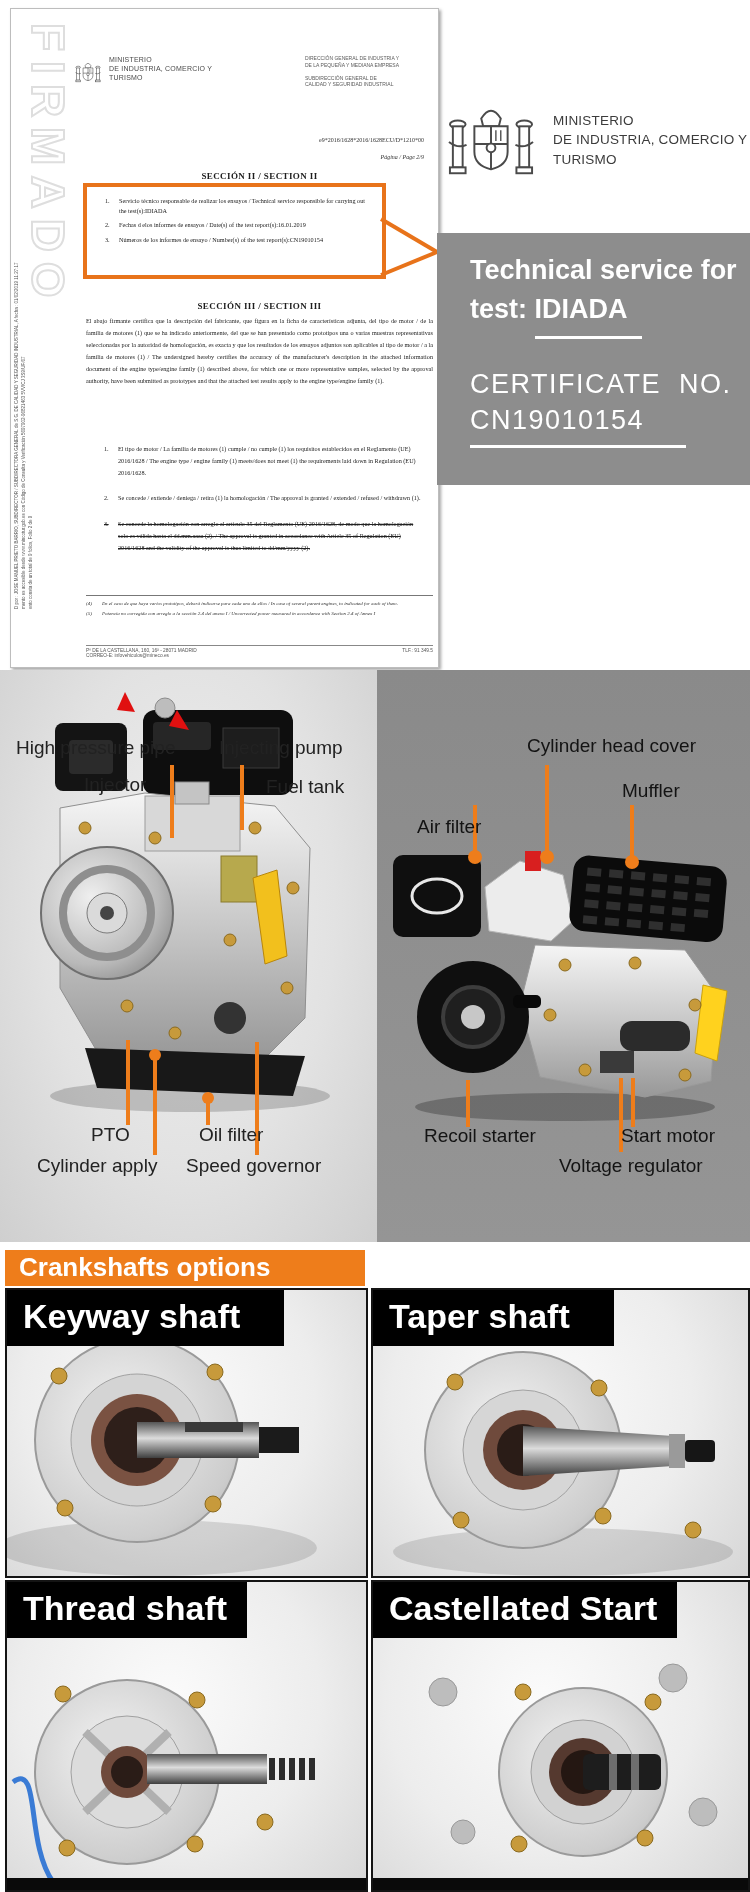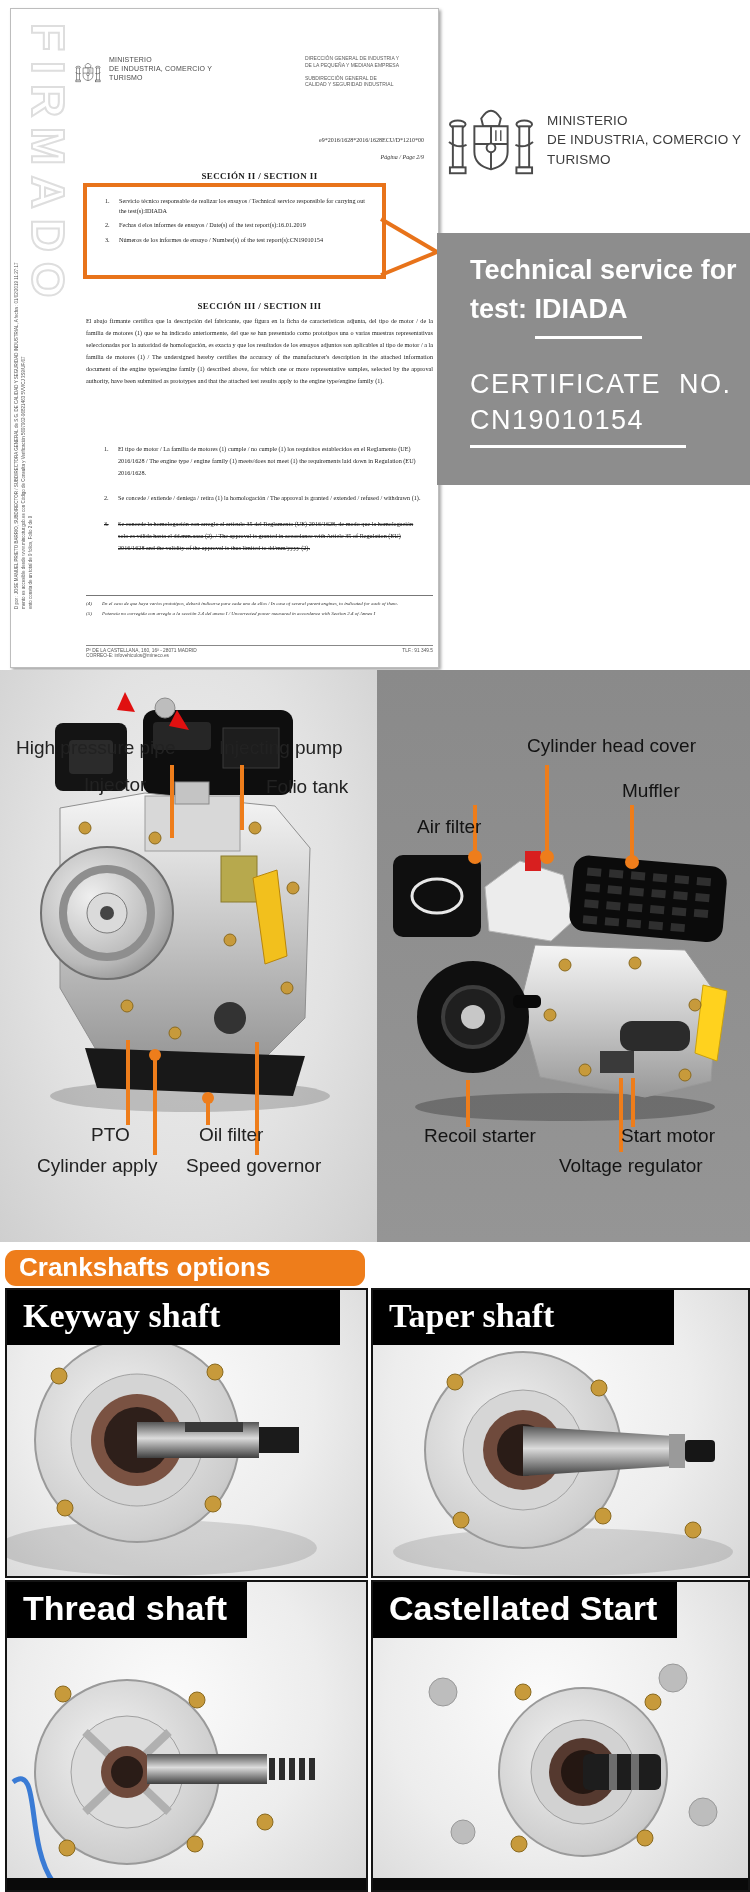--- a/index.html
+++ b/index.html
@@ -40,21 +40,21 @@
   .strike .t, .strike .n{text-decoration:line-through;text-decoration-thickness:.5px;}
   .footnotes{position:absolute;left:75px;top:586px;width:347px;border-top:1px solid #777;padding-top:4px;}
   .fn{display:flex;font-size:5px;line-height:1.5;font-style:italic;color:#333;margin-bottom:2px;}
   .fn .n{flex:0 0 16px;}
   .doc-footer{position:absolute;left:75px;top:636px;width:347px;border-top:1px solid #888;
       padding-top:2px;font-family:"Liberation Sans",sans-serif;font-size:4.8px;color:#555;}
   .foot-row{display:flex;} .foot-row .sp{margin-left:auto;}
   
   .callout-head{position:absolute;left:447px;top:100px;display:flex;align-items:center;}
   .crest-lg{width:88px;height:80px;}
-  .callout-min{font-size:13.5px;line-height:1.45;color:#3c3c3c;margin-left:12px;letter-spacing:.2px;}
+  .callout-min{font-size:13.5px;line-height:1.45;color:#3c3c3c;margin-left:18px;letter-spacing:.2px;}
   .connector{position:absolute;left:378px;top:213px;pointer-events:none;}
   .gray-panel{position:absolute;left:437px;top:233px;width:313px;height:252px;background:#8d8d8d;
               color:#fff;padding:0;}
   .svc{position:absolute;left:33px;top:18px;font-weight:bold;font-size:27px;line-height:1.45;}
   .svc .u{display:inline-block;border-bottom:3px solid #fff;padding:0 14px 7px 0;}
   .cert-label{position:absolute;left:33px;top:136px;font-size:27px;letter-spacing:1.5px;white-space:pre;}
   .cert-num{position:absolute;left:33px;top:172px;font-size:27px;letter-spacing:1.5px;}
   .cert-num .u2{display:inline-block;border-bottom:3px solid #fff;padding:0 42px 9px 0;}
   
   .panel-left{position:absolute;left:0;top:670px;width:377px;height:572px;
@@ -69,30 +69,30 @@
   .lbl-pto{left:91px;top:1124px;}    .lbl-oil{left:199px;top:1124px;}
   .lbl-cbody{left:37px;top:1155px;}  .lbl-gov{left:186px;top:1155px;}
   .lbl-afilter{left:417px;top:780px;margin-top:36px;}.lbl-chc{left:527px;top:735px;}
   .lbl-muffler{left:622px;top:780px;}
   .lbl-recoil{left:424px;top:1125px;}.lbl-smotor{left:621px;top:1125px;text-align:center;}
   .lbl-vreg{left:559px;top:1155px;text-align:right;}
   .engine-svg{position:absolute;}
   
   .banner{position:absolute;left:5px;top:1250px;width:360px;height:36px;background:#ee7d1b;
           color:#fff;font-weight:bold;font-size:26px;line-height:35px;padding-left:14px;
-          box-sizing:border-box;border-radius:11px;}
+          box-sizing:border-box;}
   .cell{position:absolute;border:2px solid #141414;overflow:hidden;
         background:radial-gradient(circle at 45% 38%,#fbfbfb 0%,#ededed 55%,#d6d6d6 100%);}
   .c1{left:5px;top:1288px;width:359px;height:286px;}
   .c2{left:371px;top:1288px;width:375px;height:286px;}
   .c3{left:5px;top:1580px;width:359px;height:308px;}
   .c4{left:371px;top:1580px;width:375px;height:308px;}
   .tag{position:absolute;left:0;top:0;background:#000;color:#fff;font-weight:bold;font-size:34px;
        padding:7px 20px 10px 16px;z-index:2;white-space:nowrap;}
-  .tag-wide{padding-right:120px;font-family:Liberation Serif, serif;}
+  .tag-wide{padding-right:44px;}
   .bottom-bar{position:absolute;left:0;right:0;bottom:0;height:12px;background:#0a0a0a;z-index:2;}
   .crank-svg{position:absolute;left:0;top:0;}
   .hidden-defs{position:absolute;width:0;height:0;}
 </style>
 </head>
 <body>
 
 <div id="page">
 
   <svg class="hidden-defs" aria-hidden="true">
@@ -352,21 +352,21 @@
         <circle cx="208" cy="428" r="6"></circle>
       <circle cx="547" cy="187" r="7"></circle>
         <circle cx="475" cy="187" r="7"></circle>
         <circle cx="632" cy="192" r="7"></circle>
     </g>
   </svg>
 
   <div class="lbl lbl-hpp">High pressure pipe</div>
   <div class="lbl lbl-ipump">Injecting pump</div>
   <div class="lbl lbl-injector">Injector</div>
-  <div class="lbl lbl-ftank">Folio tank</div>
+  <div class="lbl lbl-ftank">Fuel tank</div>
   <div class="lbl lbl-pto">PTO</div>
   <div class="lbl lbl-oil">Oil filter</div>
   <div class="lbl lbl-cbody">Cylinder apply</div>
   <div class="lbl lbl-gov">Speed governor</div>
   <div class="lbl dk lbl-afilter">Air filter</div>
   <div class="lbl dk lbl-chc">Cylinder head cover</div>
   <div class="lbl dk lbl-muffler">Muffler</div>
   <div class="lbl dk lbl-recoil">Recoil starter</div>
   <div class="lbl dk lbl-smotor">Start motor</div>
   <div class="lbl dk lbl-vreg">Voltage regulator</div>

